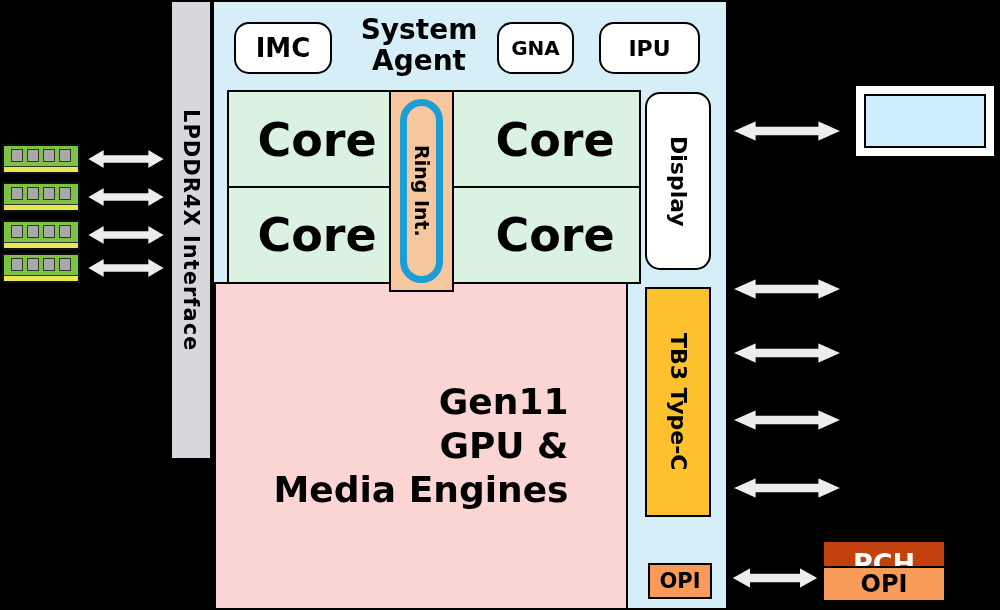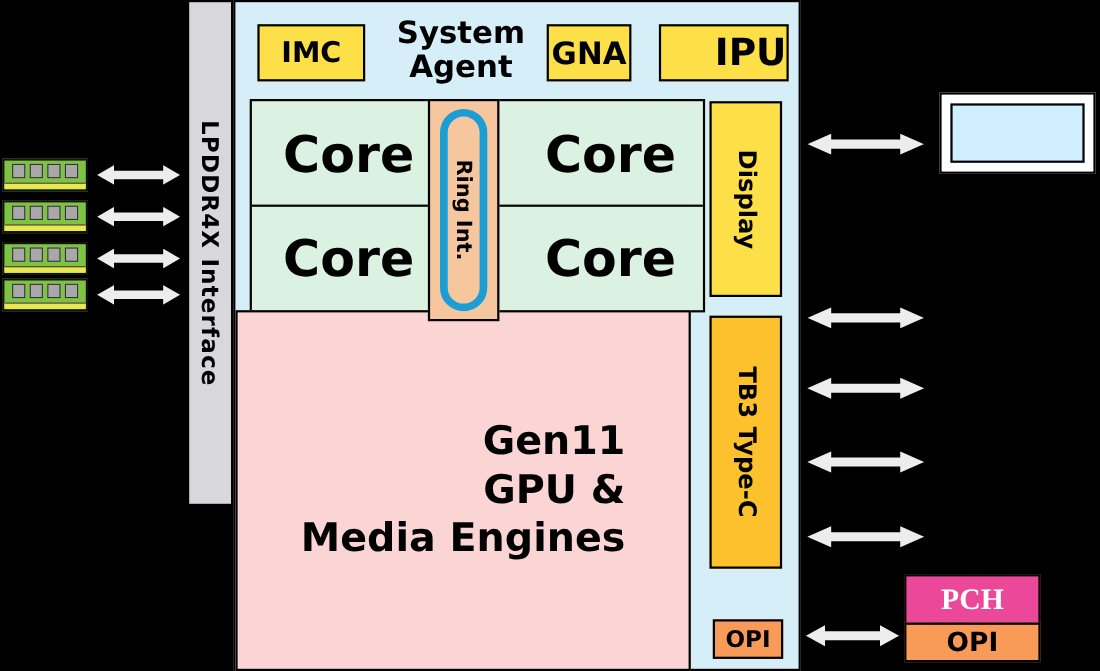--- a/index.html
+++ b/index.html
@@ -23,24 +23,24 @@
   .ram-chips{display:flex;justify-content:center;gap:4px;margin-top:3px;}
   .ram-chip{width:12px;height:13px;background:#a8a8a8;border:1px solid #333;box-sizing:border-box;}
   .ram-pins{position:absolute;left:0;right:0;bottom:0;height:5px;background:#e8e850;border-top:1px solid #333;}
 
   
   .arrow{position:absolute;}
 
   
   #soc{left:212px;top:0;width:516px;height:610px;background:#d6eef8;}
   #sa-title{left:125px;top:12px;width:160px;text-align:center;font-size:28px;line-height:1.12;}
-  .khaki{background:#fde047;}
+  .khaki{background:#ffffff;border-radius:15px;}
   #imc-box{left:20px;top:20px;width:98px;height:52px;font-size:26px;}
-  #gna-box{left:283px;top:20px;width:77px;height:52px;font-size:28px;}
-  #ipu-box{left:385px;top:20px;width:118px;height:52px;font-size:34px;justify-content:flex-end;}
+  #gna-box{left:283px;top:20px;width:77px;height:52px;font-size:20px;}
+  #ipu-box{left:385px;top:20px;width:101px;height:52px;font-size:22px;}
 
   #core-area{left:13px;top:88px;width:414px;height:194px;background:#dbf2e2;}
   .core-cell{position:absolute;font-size:46px;}
   #core-0{left:0;top:0;width:176px;height:95px;}
   #core-1{left:238px;top:0;width:176px;height:95px;}
   #core-2{left:0;top:95px;width:176px;height:95px;}
   #core-3{left:238px;top:95px;width:176px;height:95px;}
   #core-divider{position:absolute;left:0;right:0;top:94px;height:2px;background:#000;}
 
   #ring-box{left:175px;top:88px;width:65px;height:202px;background:#f6c69e;z-index:5;}
@@ -50,21 +50,21 @@
   #display-box{left:431px;top:90px;width:66px;height:178px;font-size:22px;}
   #tb3-box{left:431px;top:285px;width:66px;height:230px;background:#fcc12c;font-size:22px;}
   #opi-soc-box{left:434px;top:561px;width:64px;height:36px;background:#f89a58;font-size:21px;}
 
   #gpu-block{left:0;top:280px;width:414px;height:328px;background:#fbd4d4;font-size:36px;line-height:1.22;text-align:right;}
 
   
   #monitor{left:854px;top:84px;width:142px;height:74px;background:#ffffff;border:2px solid #000;padding:8px;}
   #monitor-screen{width:100%;height:100%;background:#cfeeff;border:2px solid #000;box-sizing:border-box;}
 
-  #pch-box{left:822px;top:522px;width:124px;height:46px;background:#ec4899;font-family:Liberation Serif, serif;}
+  #pch-box{left:822px;top:540px;width:124px;height:46px;background:#c2410c;}
   #pch-box .lbl{color:#ffffff;font-weight:bold;font-size:27px;}
   #opi-pch-box{left:822px;top:566px;width:124px;height:36px;background:#f89a58;font-size:24px;}
 </style>
 </head>
 <body>
 
 <div class="stage">
 
   <div class="ram" style="top:144px">
     <div class="ram-chips">

